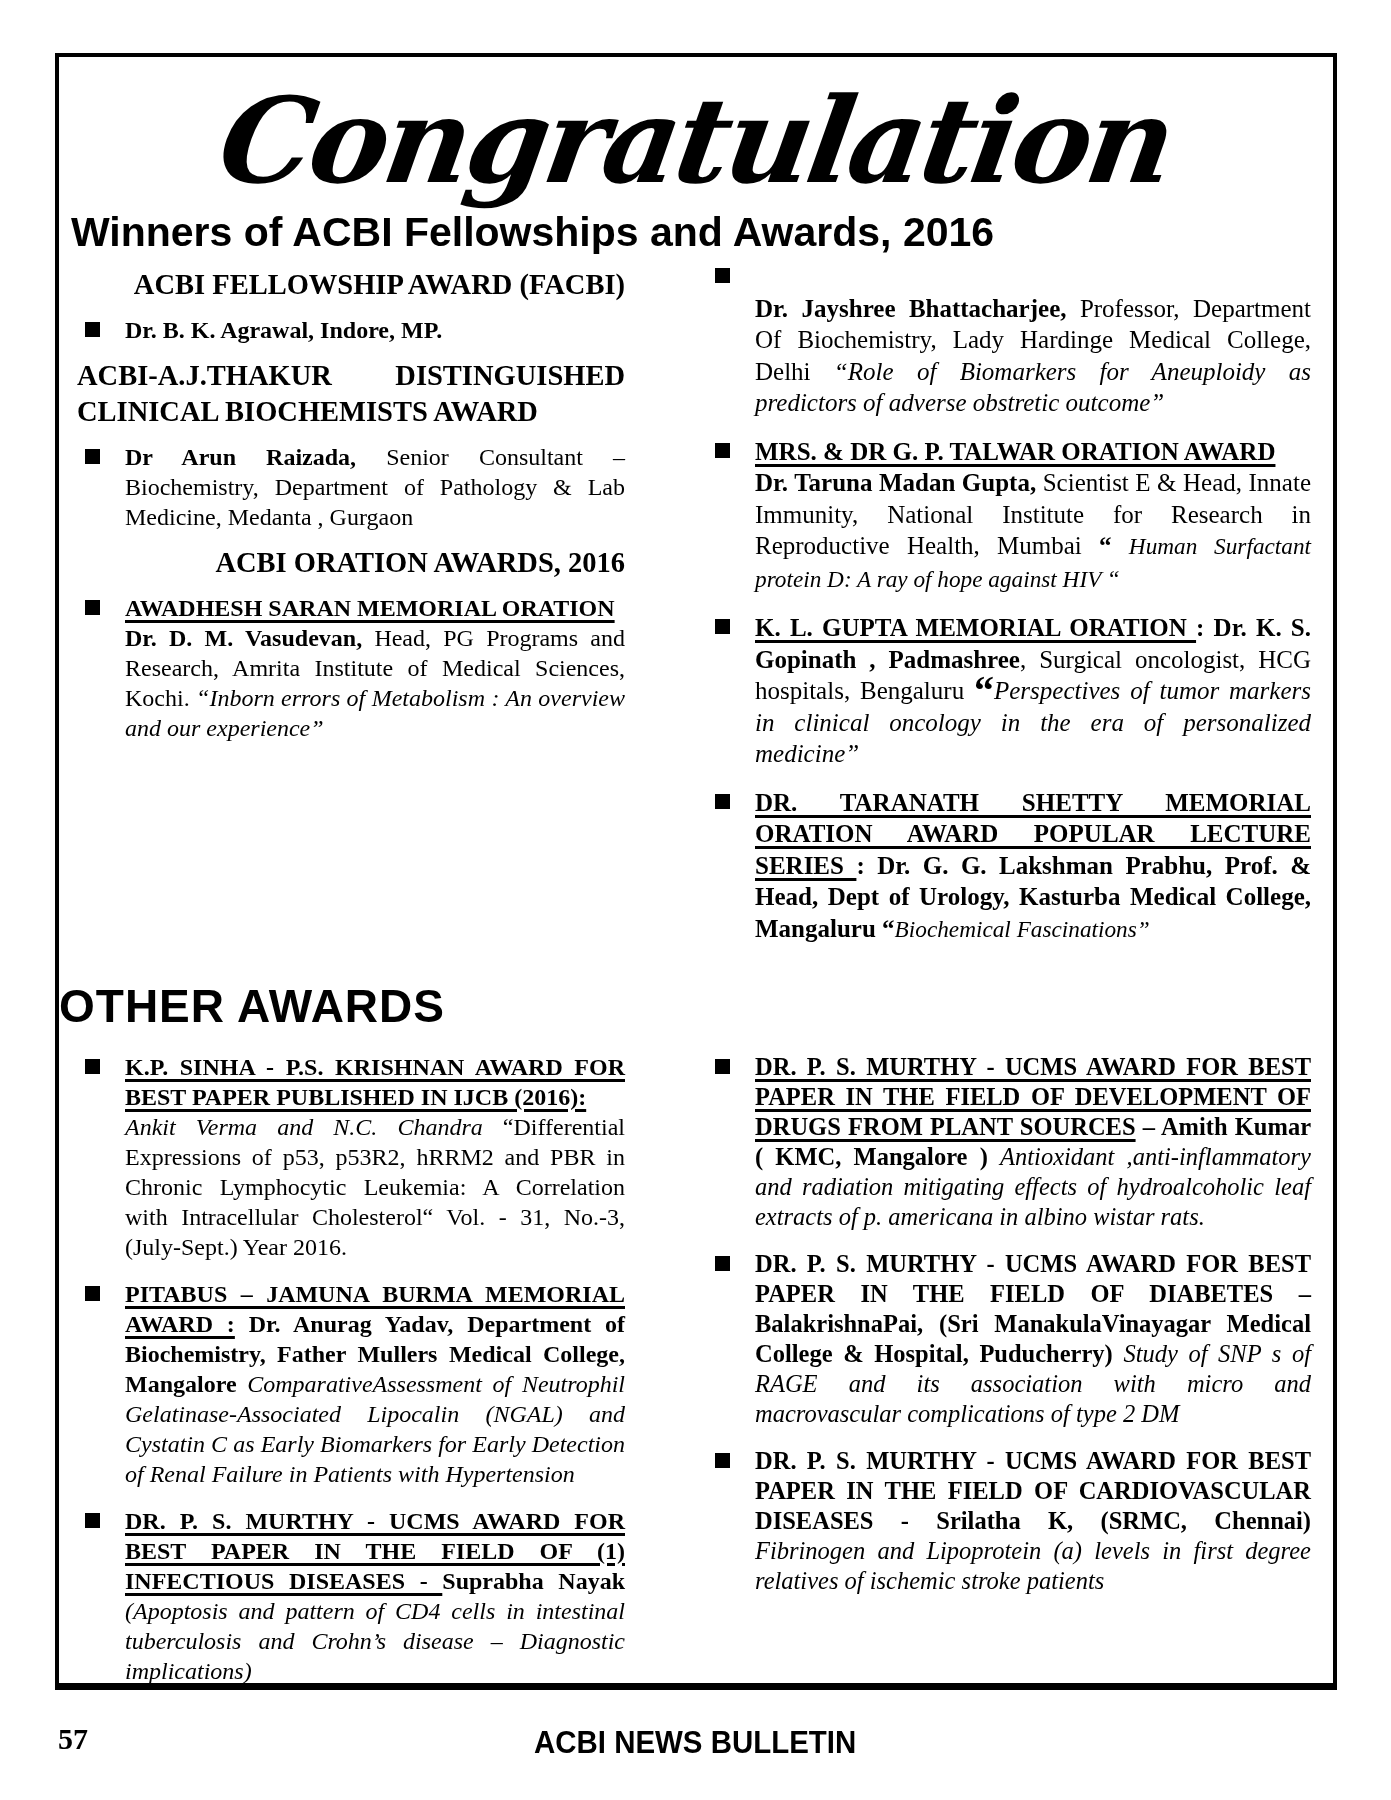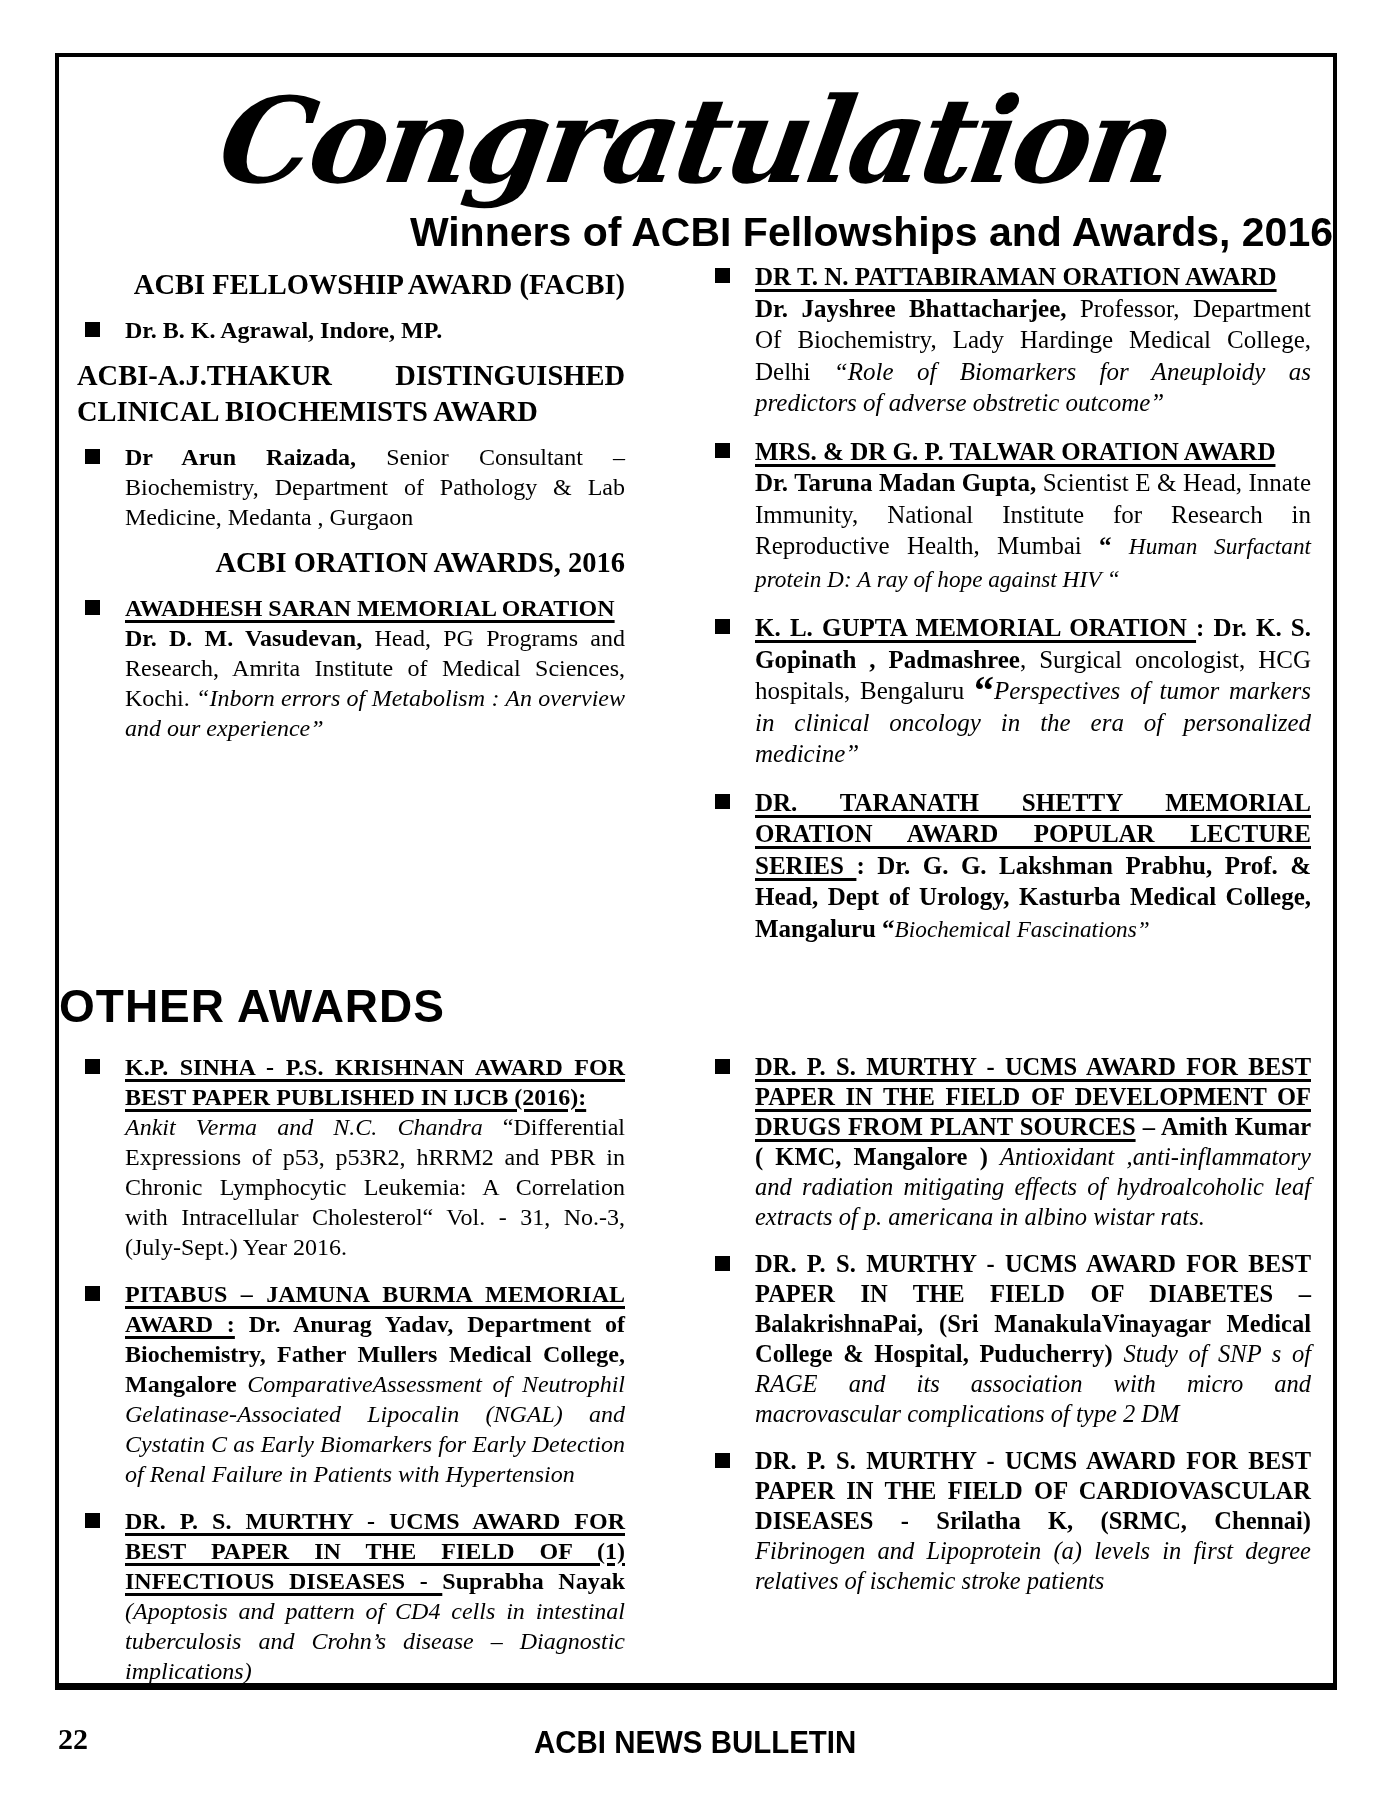--- a/index.html
+++ b/index.html
@@ -3,21 +3,21 @@
 <meta charset="utf-8">
 <style>
   html,body{margin:0;padding:0;background:#fff;}
   .page{position:relative;width:1391px;height:1800px;background:#ffffff;color:#000;
         font-family:"Liberation Serif", serif;overflow:hidden;}
   .frame{position:absolute;left:55px;top:53px;width:1282px;height:1637px;
          border:4px solid #000;border-bottom-width:7px;box-sizing:border-box;}
   .script-title{position:absolute;left:0;right:0;top:14px;text-align:center;
          font-family:"DejaVu Serif", serif;font-style:italic;font-weight:bold;
          font-size:118px;letter-spacing:-4px;transform:skewX(-9deg);}
-  .main-title{position:absolute;left:12px;right:0;top:152px;text-align:right;
+  .main-title{position:absolute;left:12px;right:0;top:152px;text-align:left;
          font-family:"Liberation Sans", sans-serif;font-weight:bold;font-size:41px;}
   .col{position:absolute;box-sizing:border-box;}
   .col-tl{left:18px;top:206px;width:548px;}
   .col-tr{left:648px;top:204px;width:604px;}
   .col-bl{left:18px;top:995px;width:548px;}
   .col-br{left:648px;top:995px;width:604px;}
   .other-heading{position:absolute;left:0;right:0;top:922px;text-align:left;
          font-family:"Liberation Sans", sans-serif;font-weight:bold;font-size:46px;
          letter-spacing:1px;}
   .heading{font-weight:bold;font-size:28.5px;line-height:36px;margin:4px 0 12px 0;}
@@ -73,21 +73,21 @@
         <span class="n">Dr. D. M. Vasudevan,</span>
         <span>Head, PG Programs and Research, Amrita Institute of Medical Sciences, Kochi.</span>
         <span class="q">“Inborn errors of Metabolism : An overview and our experience”</span>
       </div>
 
     </div>
 
     <div class="col col-tr">
       <div class="item">
         <span class="bullet"></span>
-        <span class="t">DR T. N. PATTABIRAMAN ORATION AWARD</span><br>
+        <br>
         <span class="n">Dr. Jayshree Bhattacharjee,</span>
         <span>Professor, Department Of Biochemistry, Lady Hardinge Medical College, Delhi</span>
         <span class="q">“Role of Biomarkers for Aneuploidy as predictors of adverse obstretic outcome”</span>
       </div>
 
       <div class="item">
         <span class="bullet"></span>
         <span class="t">MRS. &amp; DR G. P. TALWAR ORATION AWARD</span><br>
         <span class="n">Dr. Taruna Madan Gupta,</span>
         <span>Scientist E &amp; Head, Innate Immunity, National Institute for Research in Reproductive Health,  Mumbai</span>
@@ -149,17 +149,17 @@
 
       <div class="item">
         <span class="bullet"></span>
         <span class="n">DR. P. S. MURTHY - UCMS AWARD FOR BEST PAPER IN THE FIELD OF CARDIOVASCULAR DISEASES - Srilatha K, (SRMC, Chennai)</span>
         <span class="q">Fibrinogen and Lipoprotein (a) levels in first degree relatives of ischemic stroke patients</span>
       </div>
     </div>
 
   </div>
 
-  <div class="footer-num">22</div>
+  <div class="footer-num">57</div>
   <div class="footer-title">
     <span>ACBI NEWS BULLETIN</span>
   </div>
 </div>
 
 </body></html>

